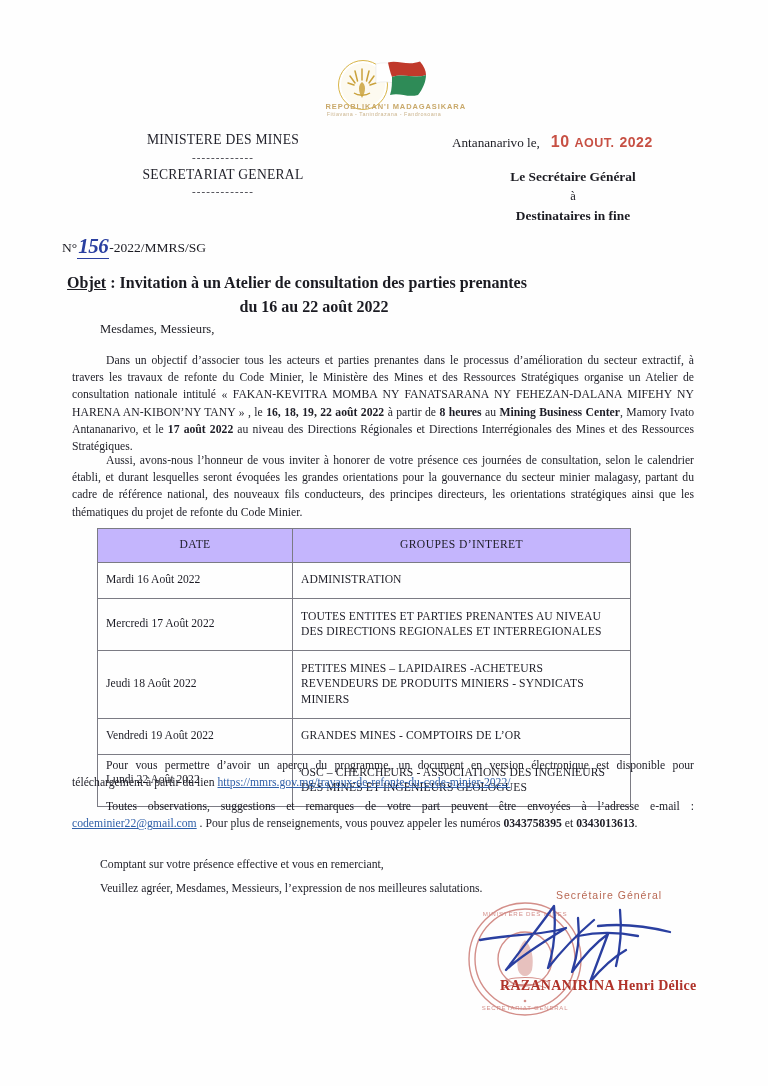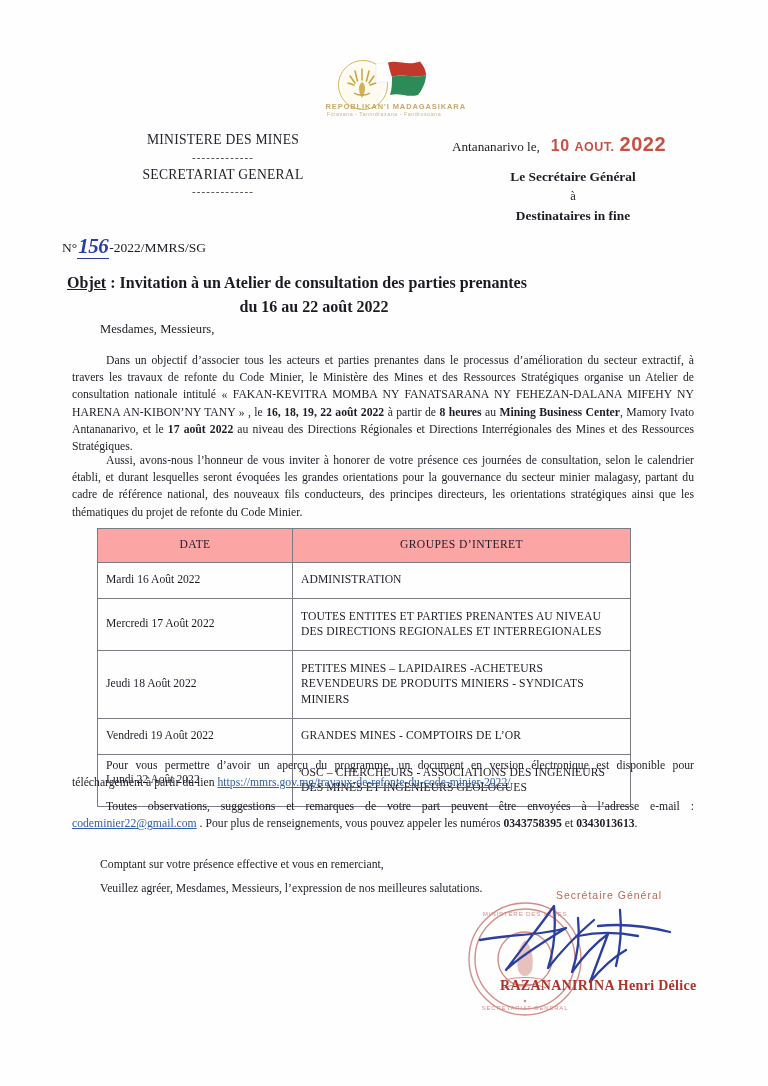--- a/index.html
+++ b/index.html
@@ -141,21 +141,21 @@
   .date-stamp {
     font-family: "Liberation Sans", sans-serif;
     font-weight: bold;
     color: #c0392b;
     font-size: 16px;
     letter-spacing: 0.5px;
     margin-left: 6px;
     opacity: 0.88;
   }
   .date-stamp .mon { font-size: 12.5px; }
-  .date-stamp .yr  { font-size: 20px; }
+  .date-stamp .yr  { font-size: 14px; }
   .addressee {
     position: absolute;
     left: 408px;
     top: 167px;
     width: 330px;
     text-align: center;
     font-size: 13.4px;
     font-weight: bold;
     line-height: 1.52;
   }
@@ -218,21 +218,21 @@
   }
   table.schedule td, table.schedule th {
     border: 1px solid #7b7b84;
     padding: 5px 8px 6px 8px;
     vertical-align: middle;
     font-weight: normal;
     line-height: 1.32;
   }
   table.schedule thead th {
     text-align: center;
-    background: #fca5a5;
+    background: #c4b5fd;
     height: 22px;
     letter-spacing: 0.4px;
   }
   table.schedule td.datecell {
     width: 178px;
     text-align: left;
     white-space: nowrap;
   }
   table.schedule td.groupcell {
     text-align: left;

